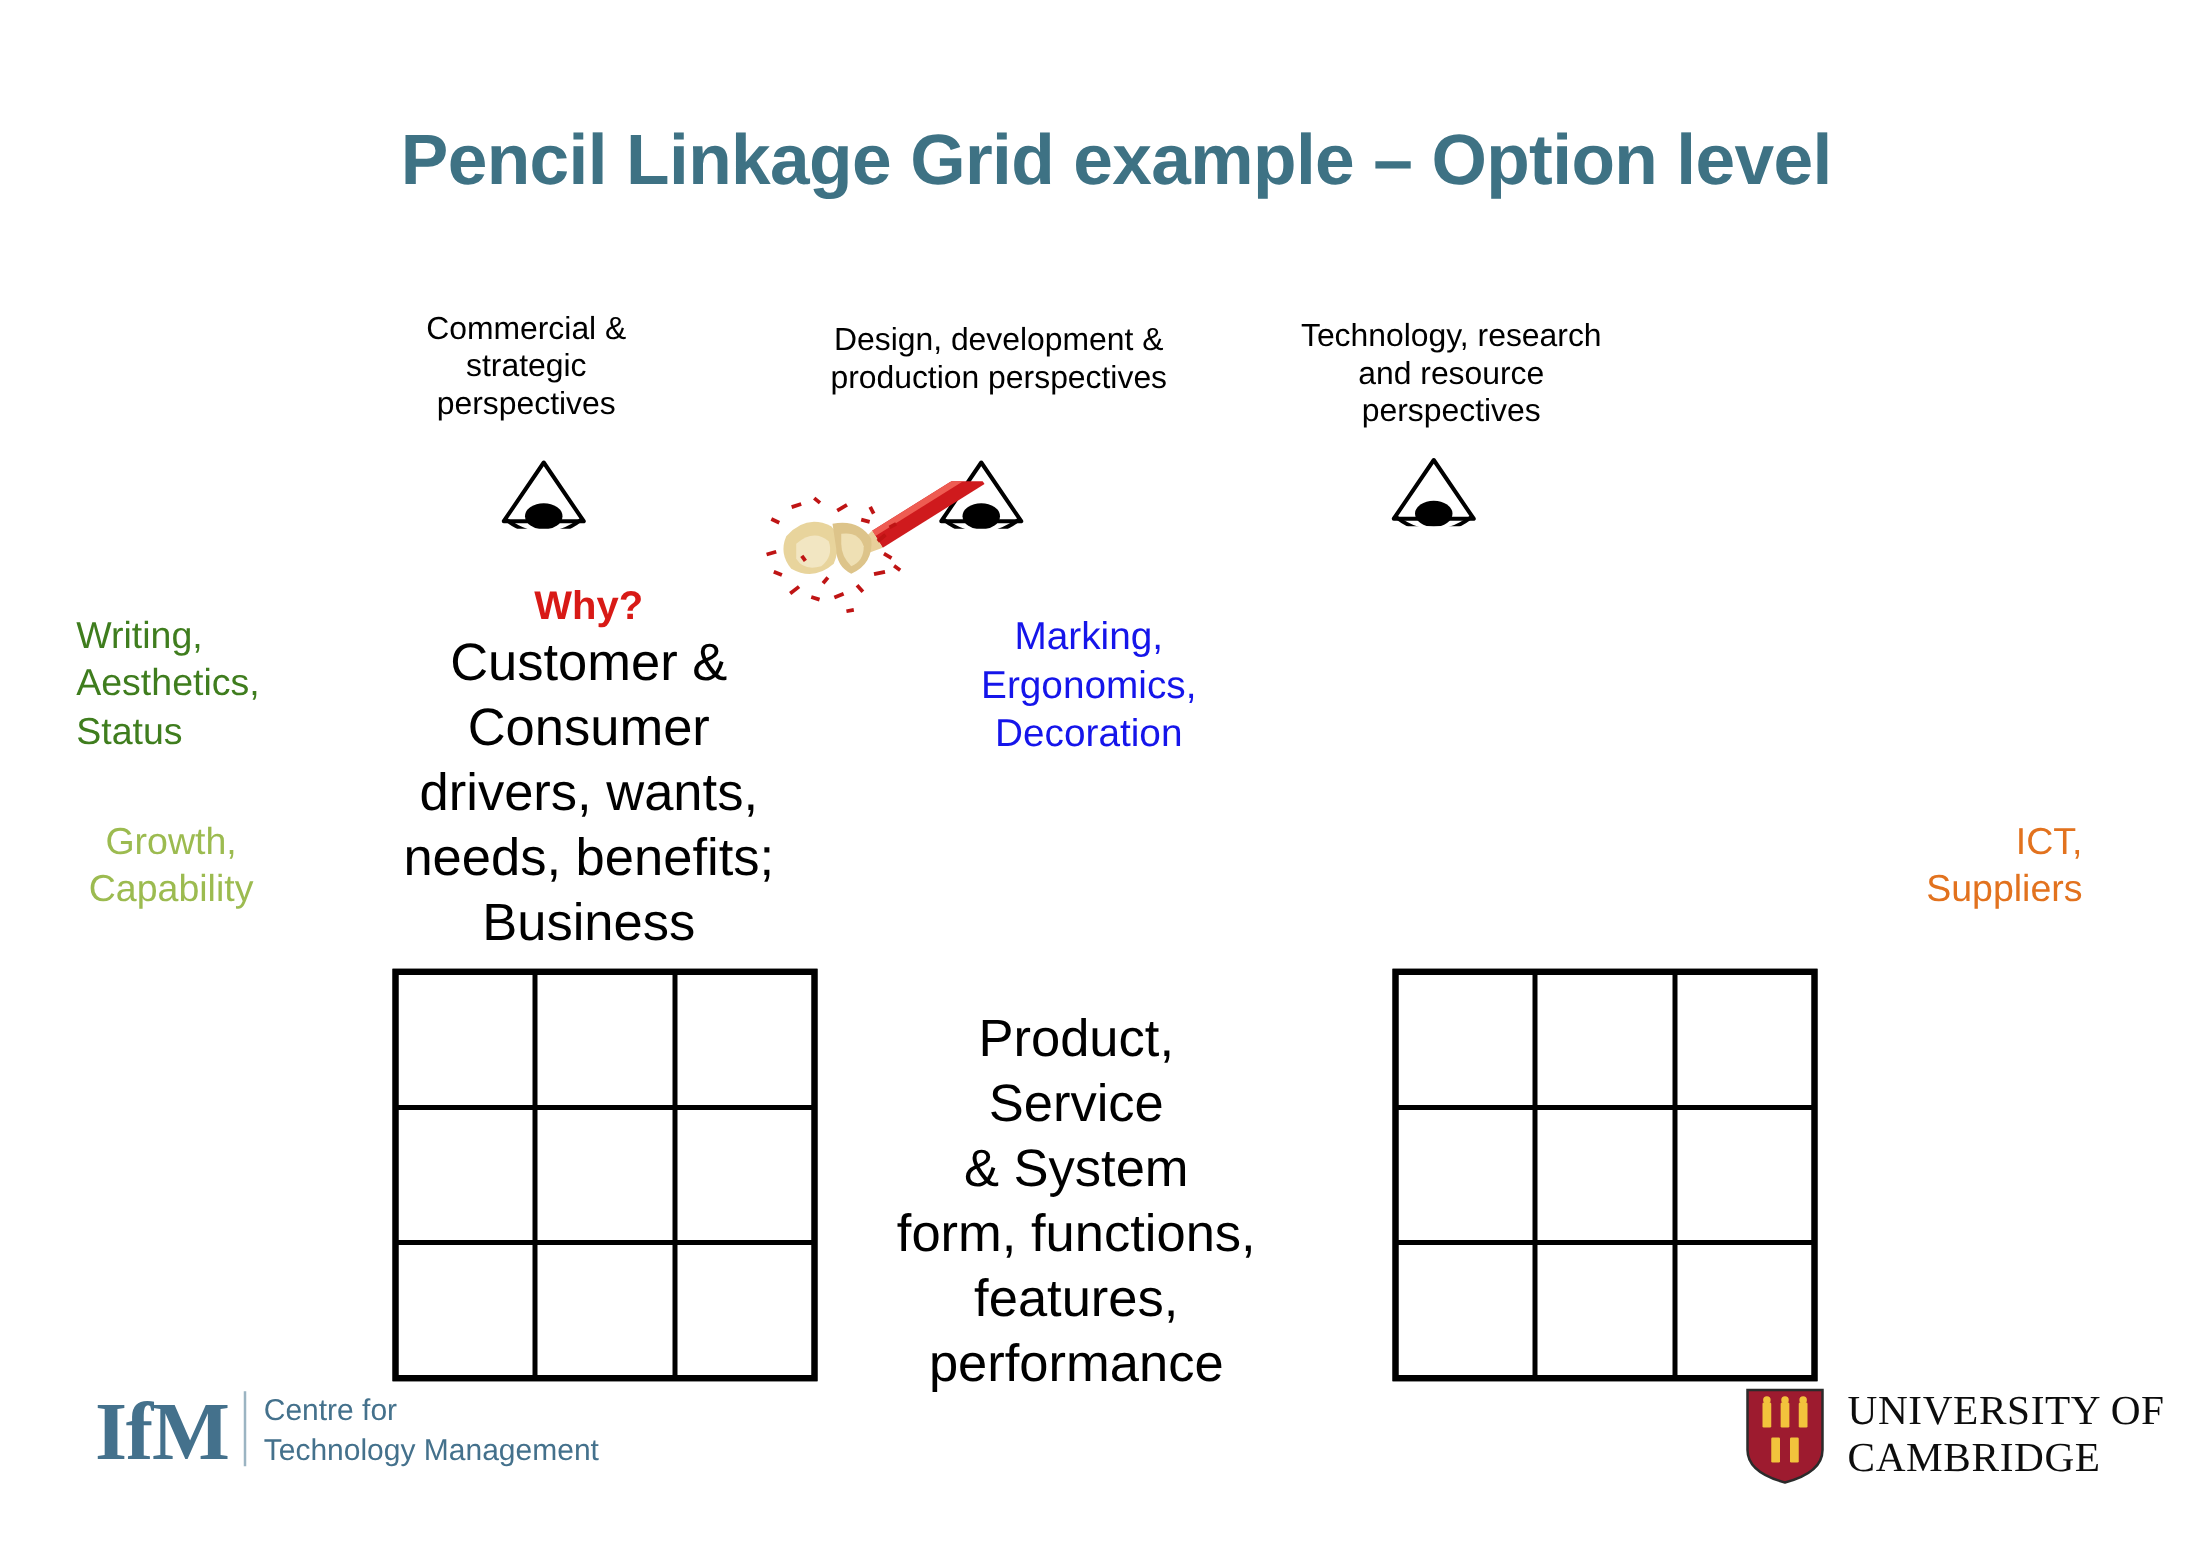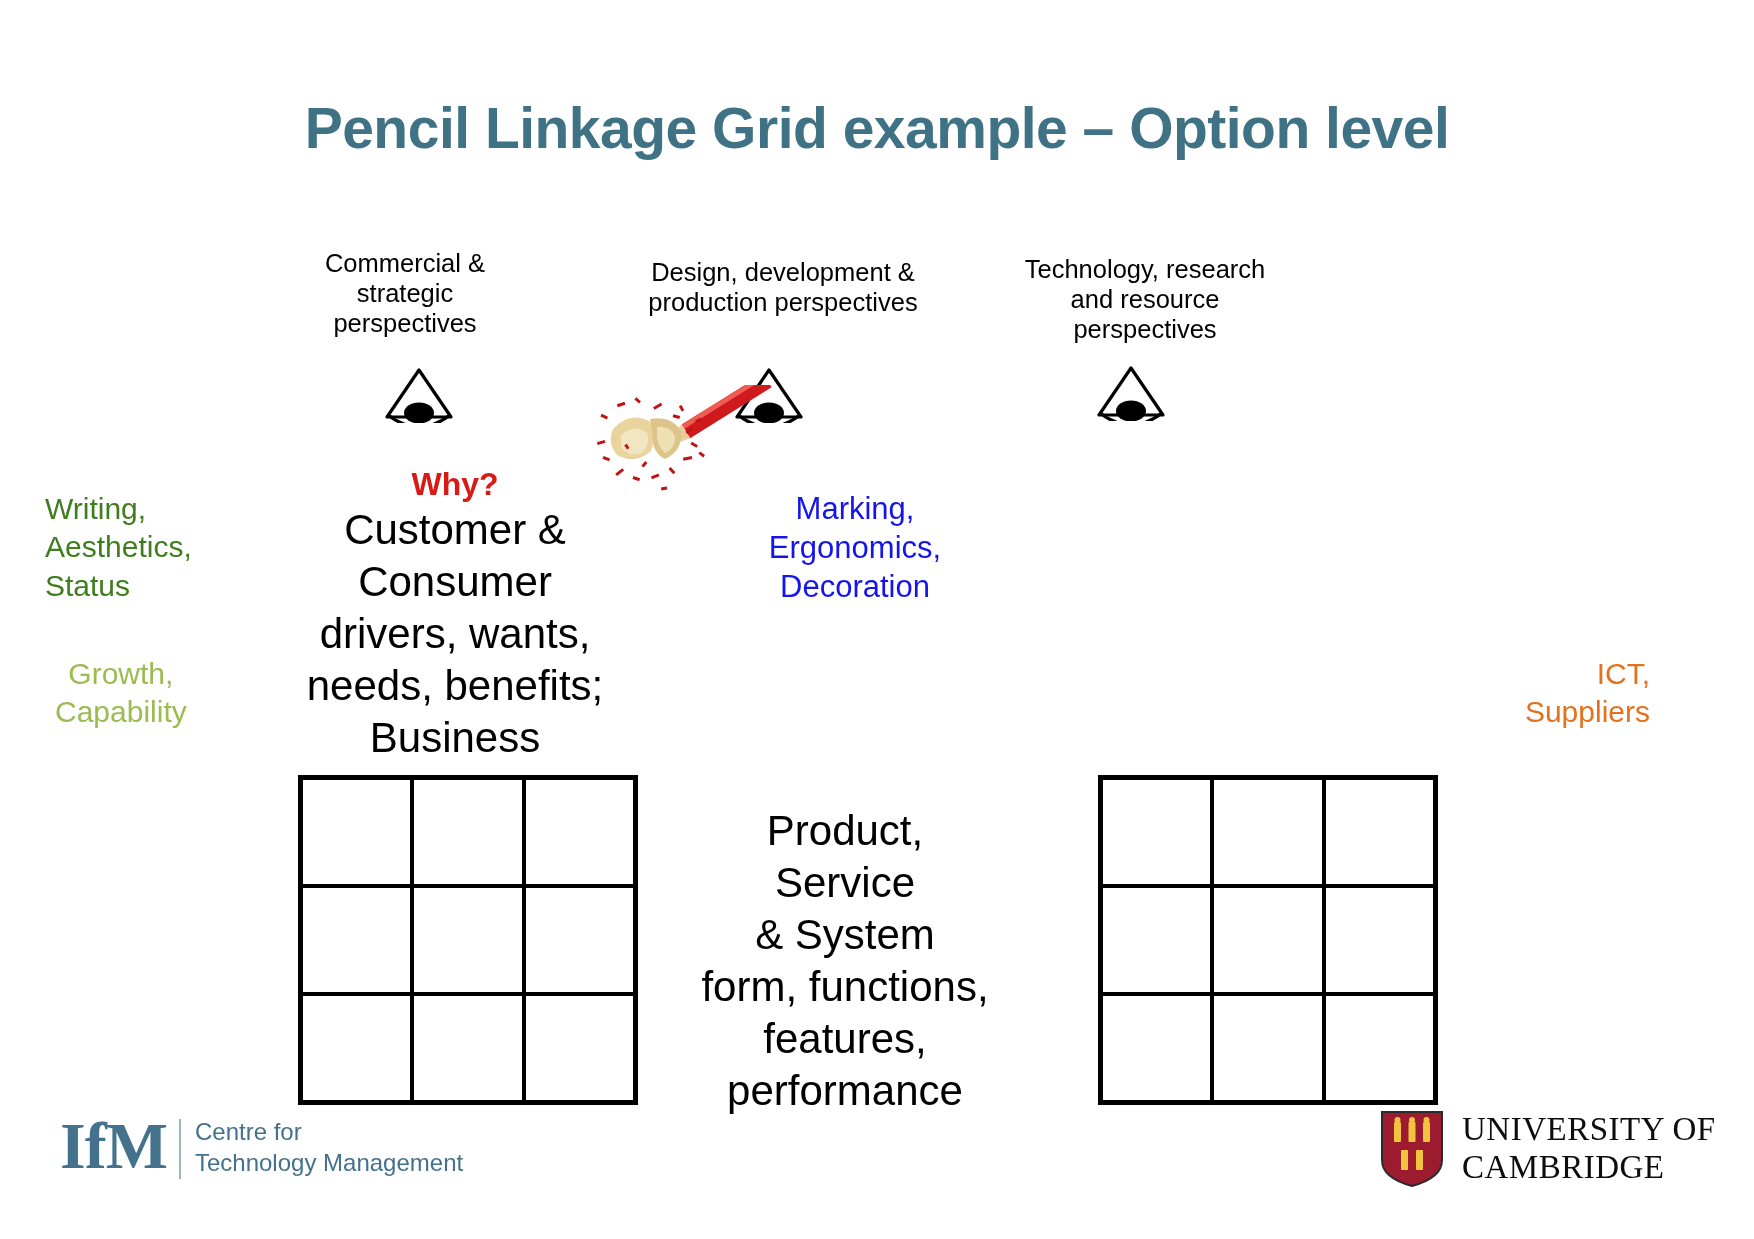--- a/index.html
+++ b/index.html
@@ -4,21 +4,21 @@
 <style>
   html,body{margin:0;padding:0;}
   body{
     width:1754px;height:1239px;
     background:#ffffff;
     font-family:"Liberation Sans", sans-serif;
     position:relative;
     overflow:hidden;
     -webkit-font-smoothing:antialiased;
   }
-  .slide{position:absolute;inset:0;}
+  .slide{position:absolute;inset:0;margin-left:16px;}
 
   
   #slide-title{
     position:absolute;
     top:95px; left:0; width:1754px;
     text-align:center;
     font-size:57px;
     font-weight:bold;
     color:#3e7284;
     letter-spacing:-0.5px;
@@ -104,21 +104,21 @@
     box-sizing:border-box;
   }
   .grid3 .cell{background:#fff;}
   #grid-left{left:298px; top:775px; width:340px; height:330px;}
   #grid-right{left:1098px; top:775px; width:340px; height:330px;}
 
   
   #ifm-logo{
     position:absolute;
     left:60px; top:1113px;
-    display:flex; align-items:flex-end;
+    display:flex; align-items:flex-start;
   }
   #ifm-mark{
     font-family:"Liberation Serif", serif;
     font-size:66px;
     font-weight:bold;
     color:#44718c;
     line-height:1;
     letter-spacing:-1px;
   }
   #ifm-divider{

